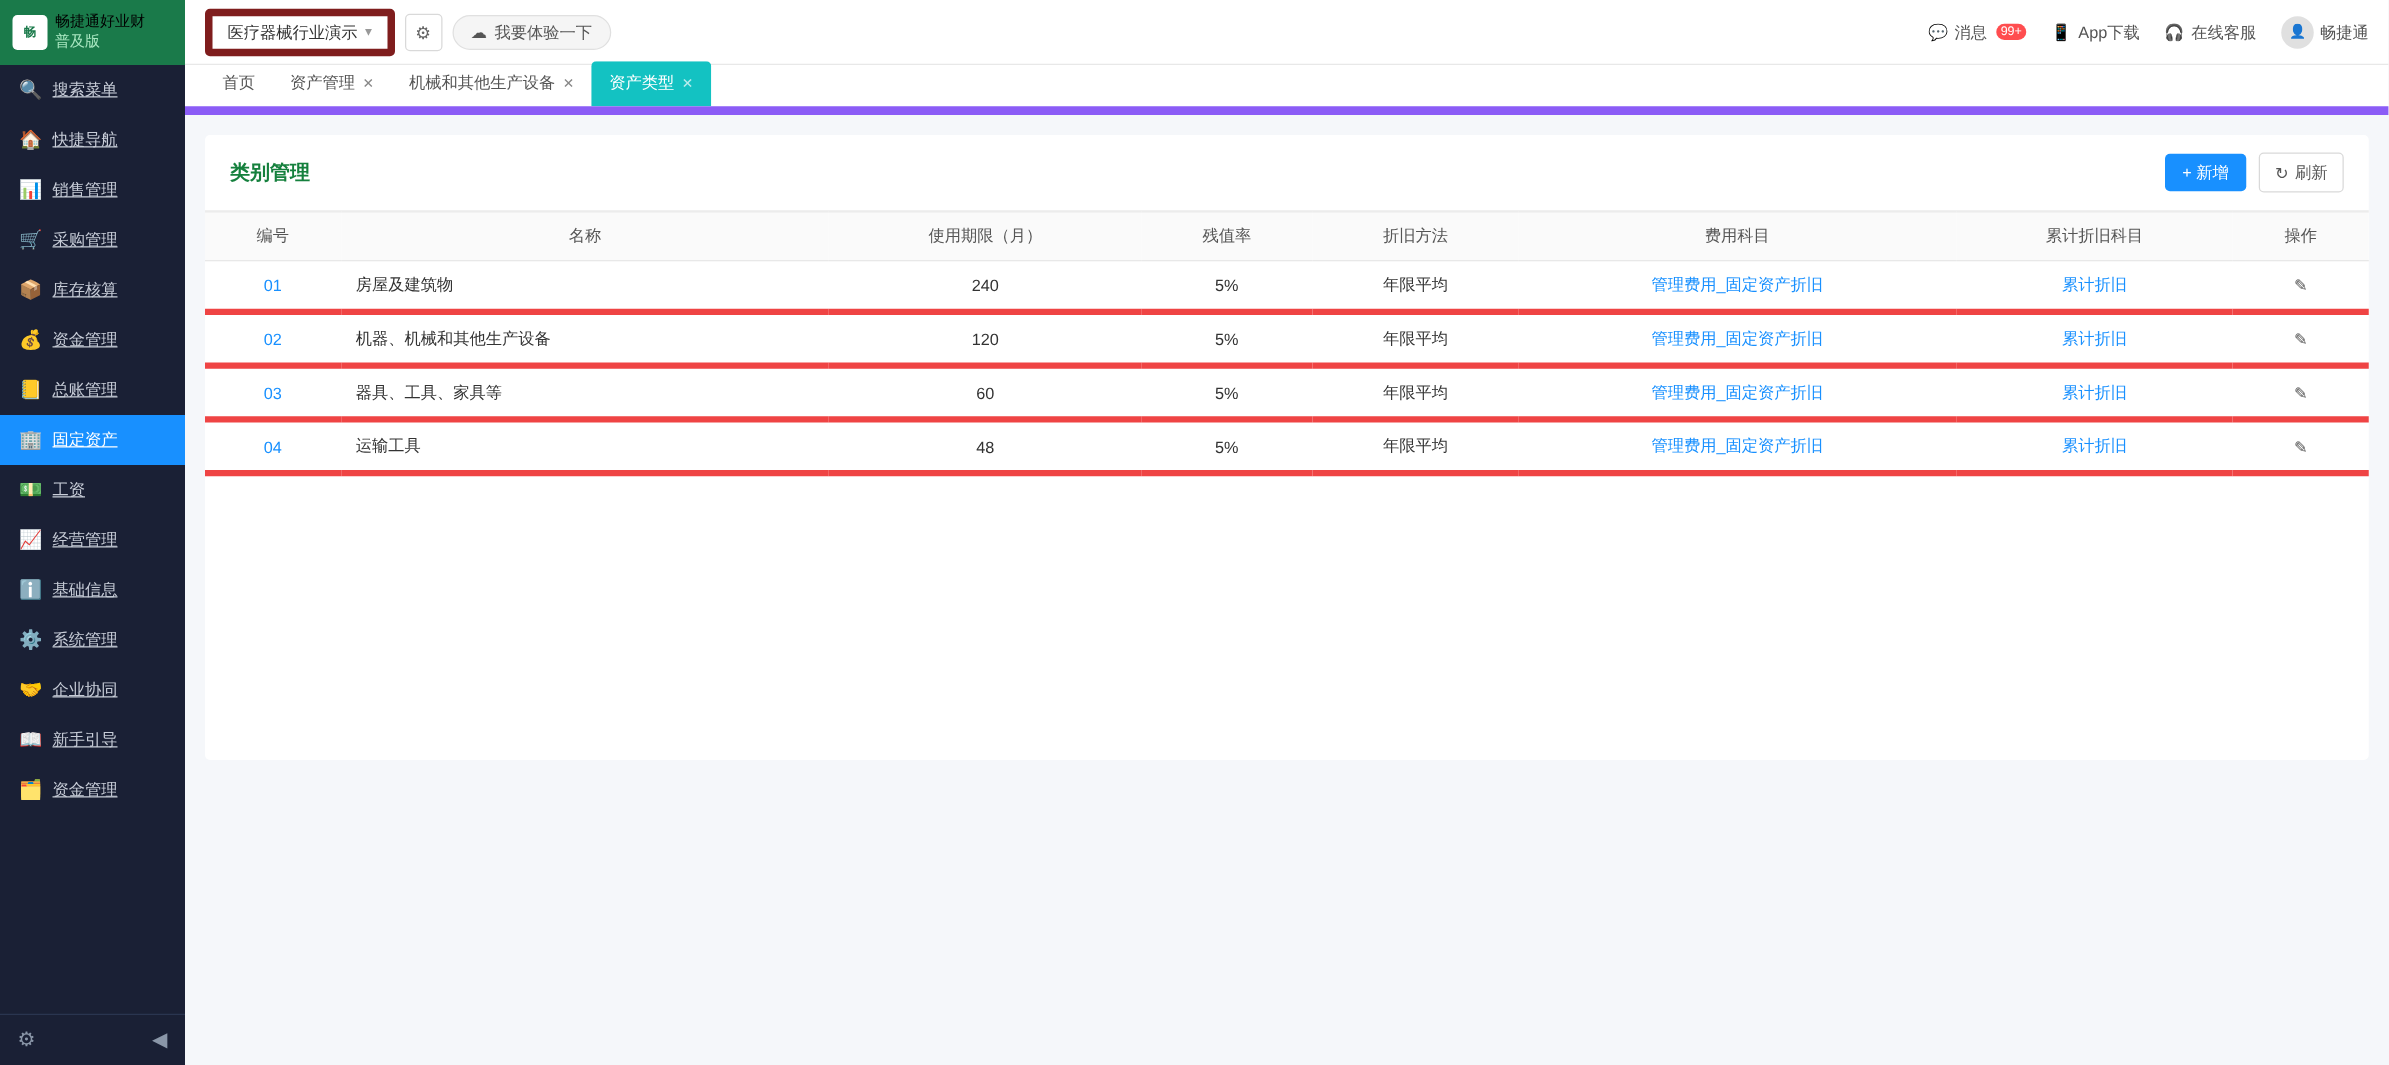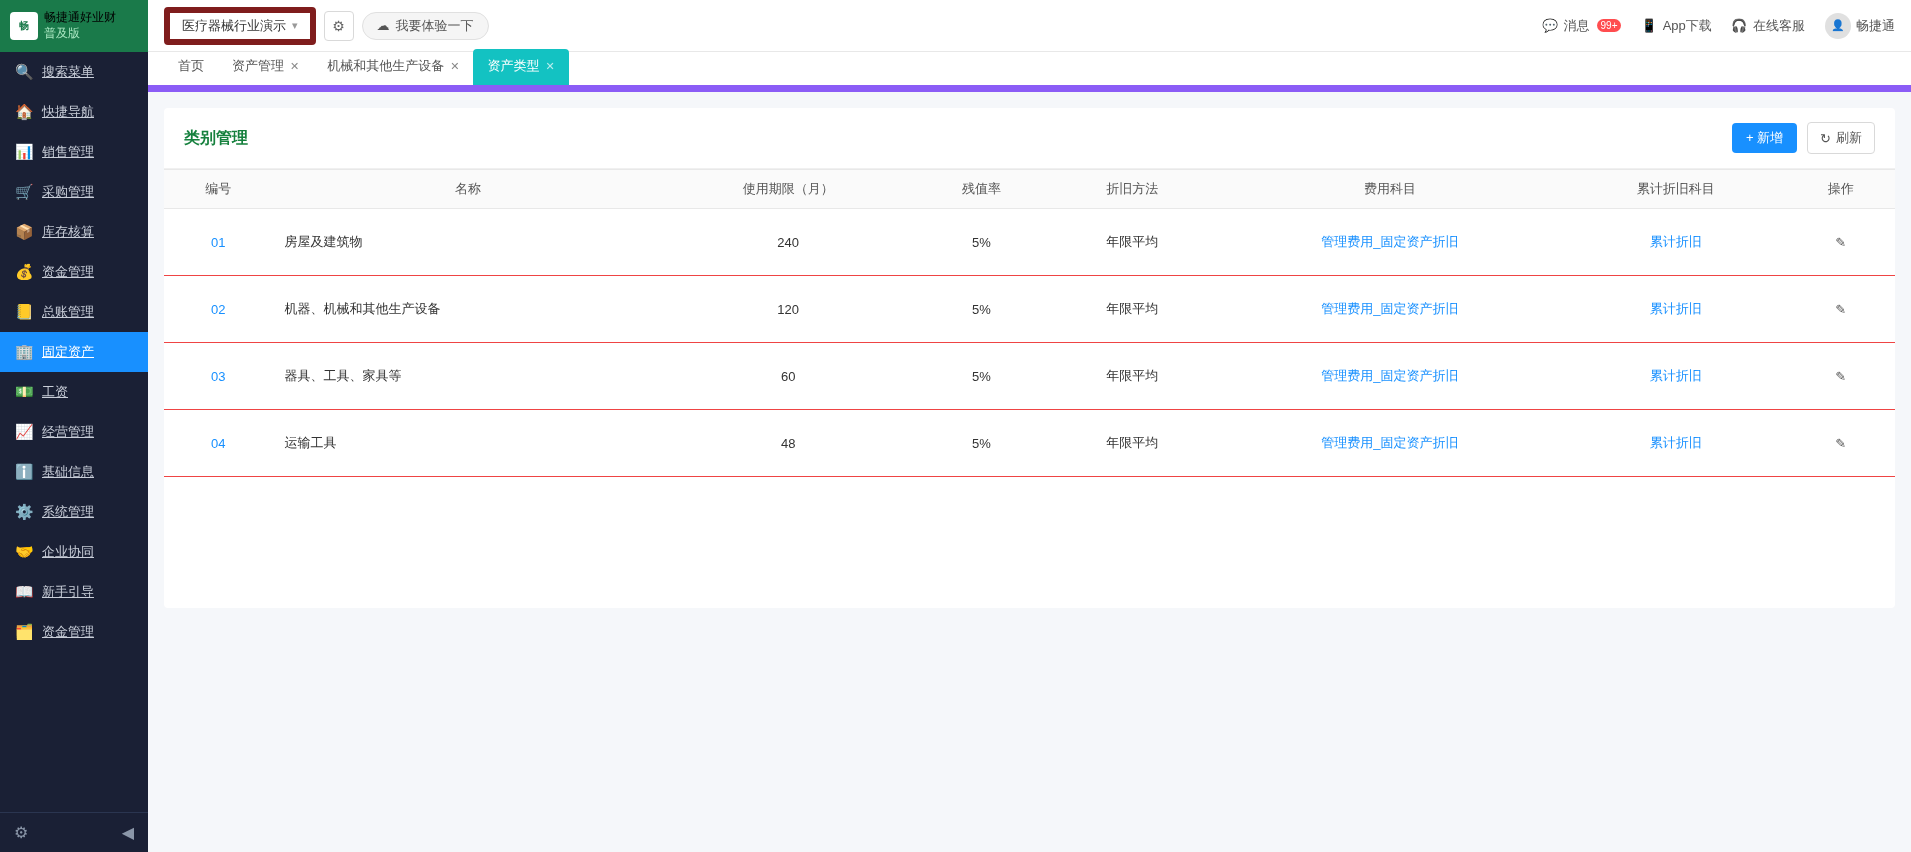--- a/index.html
+++ b/index.html
@@ -217,23 +217,23 @@
       background: #fafafa;
       padding: 10px 12px;
       text-align: center;
       font-weight: 500;
       color: #555;
       border-bottom: 1px solid #e8e8e8;
       border-top: 1px solid #e8e8e8;
       font-size: 13px;
     }
     .data-table td {
-      padding: 24px 12px;
+      padding: 10px 12px;
       text-align: center;
-      border-bottom: 1px solid #ef4444;
+      border-bottom: 5px solid #ef4444;
       color: #333;
       font-size: 13px;
     }
     .data-table td:nth-child(2) { text-align: left; }
     .link-text { color: #1890ff; cursor: pointer; text-decoration: none; }
     .edit-icon { color: #555; cursor: pointer; }
 
     
     .content-area::-webkit-scrollbar { width: 6px; }
     .content-area::-webkit-scrollbar-thumb { background: #ccc; border-radius: 3px; }

